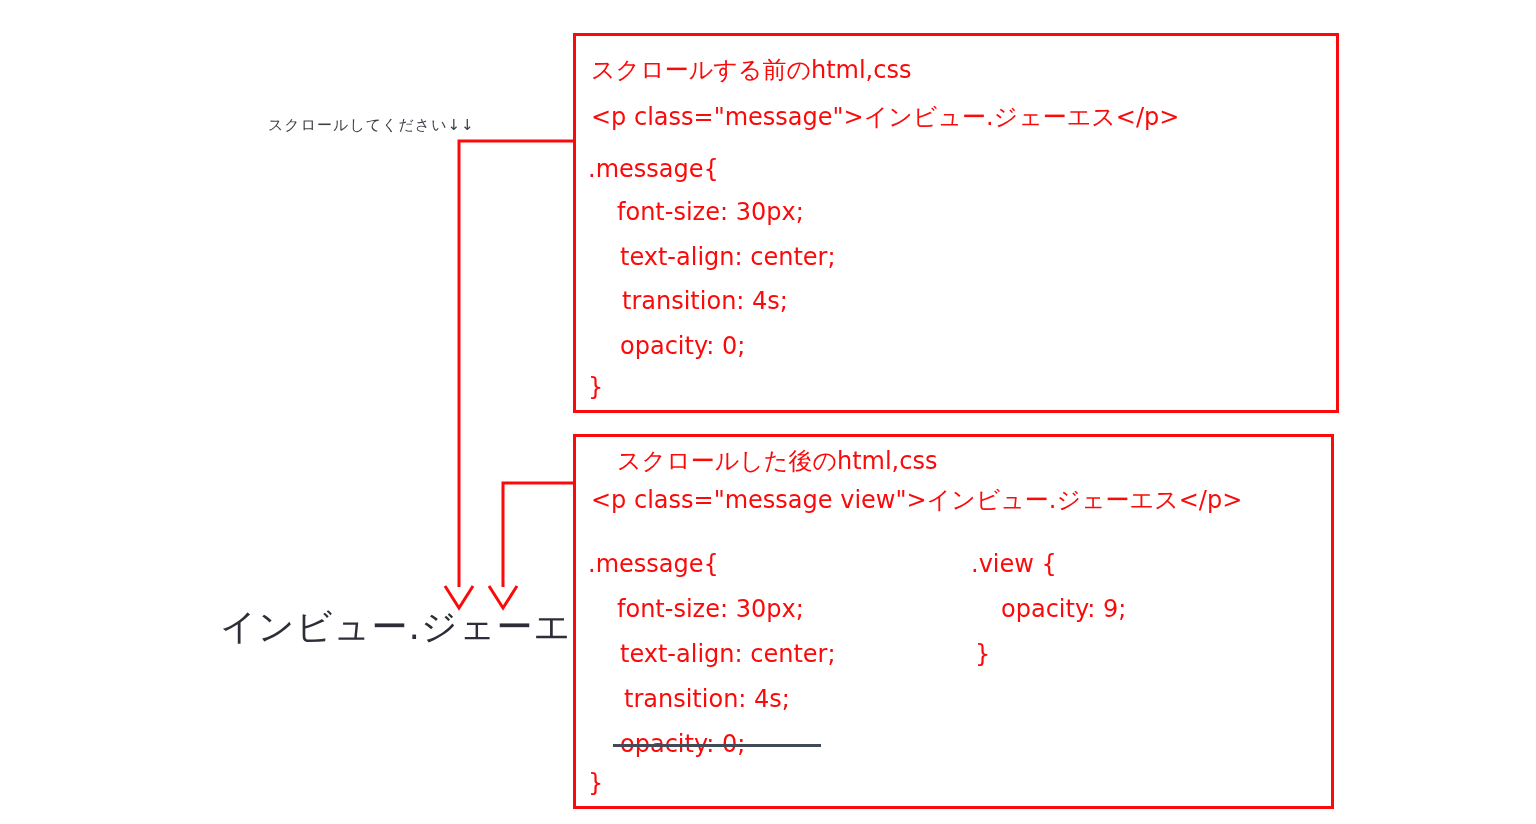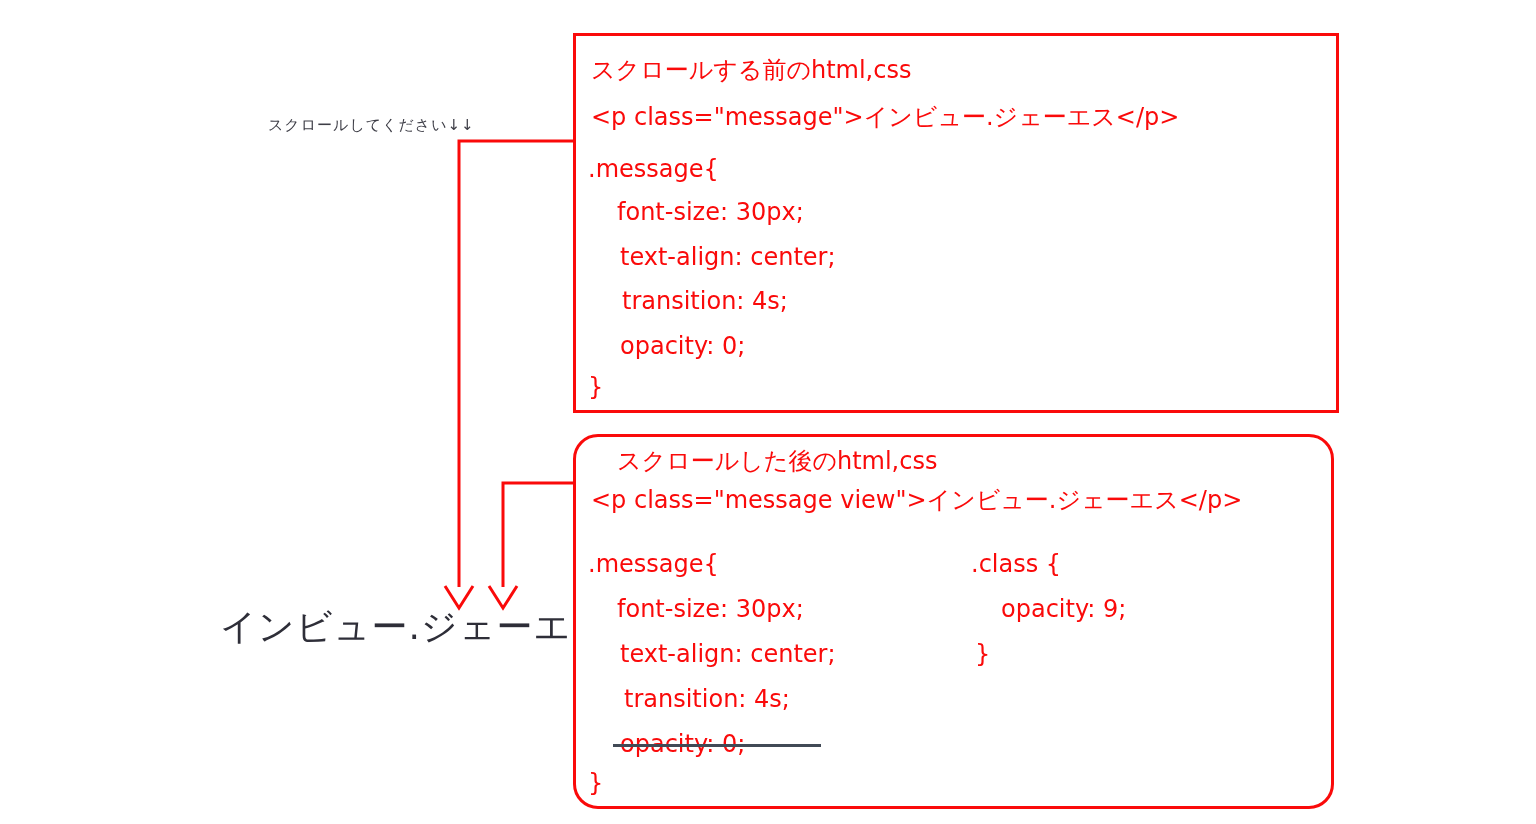--- a/index.html
+++ b/index.html
@@ -40,21 +40,21 @@
   
   .code-box {
     position: absolute;
     box-sizing: border-box;
     border: 3px solid #fa0a0a;
     background: #ffffff;
     color: #fa0a0a;
     font-size: 24px;
   }
   .box-before { left: 573px; top: 33px;  width: 766px; height: 380px; }
-  .box-after  { left: 573px; top: 434px; width: 761px; height: 375px; border-radius: 25px; }
+  .box-after  { left: 573px; top: 434px; width: 761px; height: 375px; }
 
   .code-line {
     position: absolute;
     white-space: nowrap;
     line-height: 28px;
   }
 
   
   .b-l1 { top: 20px;  left: 15px; }
   .b-l2 { top: 67px;  left: 15px; }
@@ -133,20 +133,20 @@
     <div class="code-line a-l1">スクロールした後のhtml,css</div>
     <div class="code-line a-l2">&lt;p class="message view"&gt;インビュー.ジェーエス&lt;/p&gt;</div>
 
     <div class="code-line a-l3">.message{</div>
     <div class="code-line a-l4">font-size: 30px;</div>
     <div class="code-line a-l5">text-align: center;</div>
     <div class="code-line a-l6">transition: 4s;</div>
     <div class="code-line a-l7">opacity: 0;</div>
     <div class="code-line a-l8">}</div>
 
-    <div class="code-line a-v1">.class {</div>
+    <div class="code-line a-v1">.view {</div>
     <div class="code-line a-v2">opacity: 9;</div>
     <div class="code-line a-v3">}</div>
 
     <div class="strike-bar"></div>
   </div>
 
 </div>
 
 </body></html>

